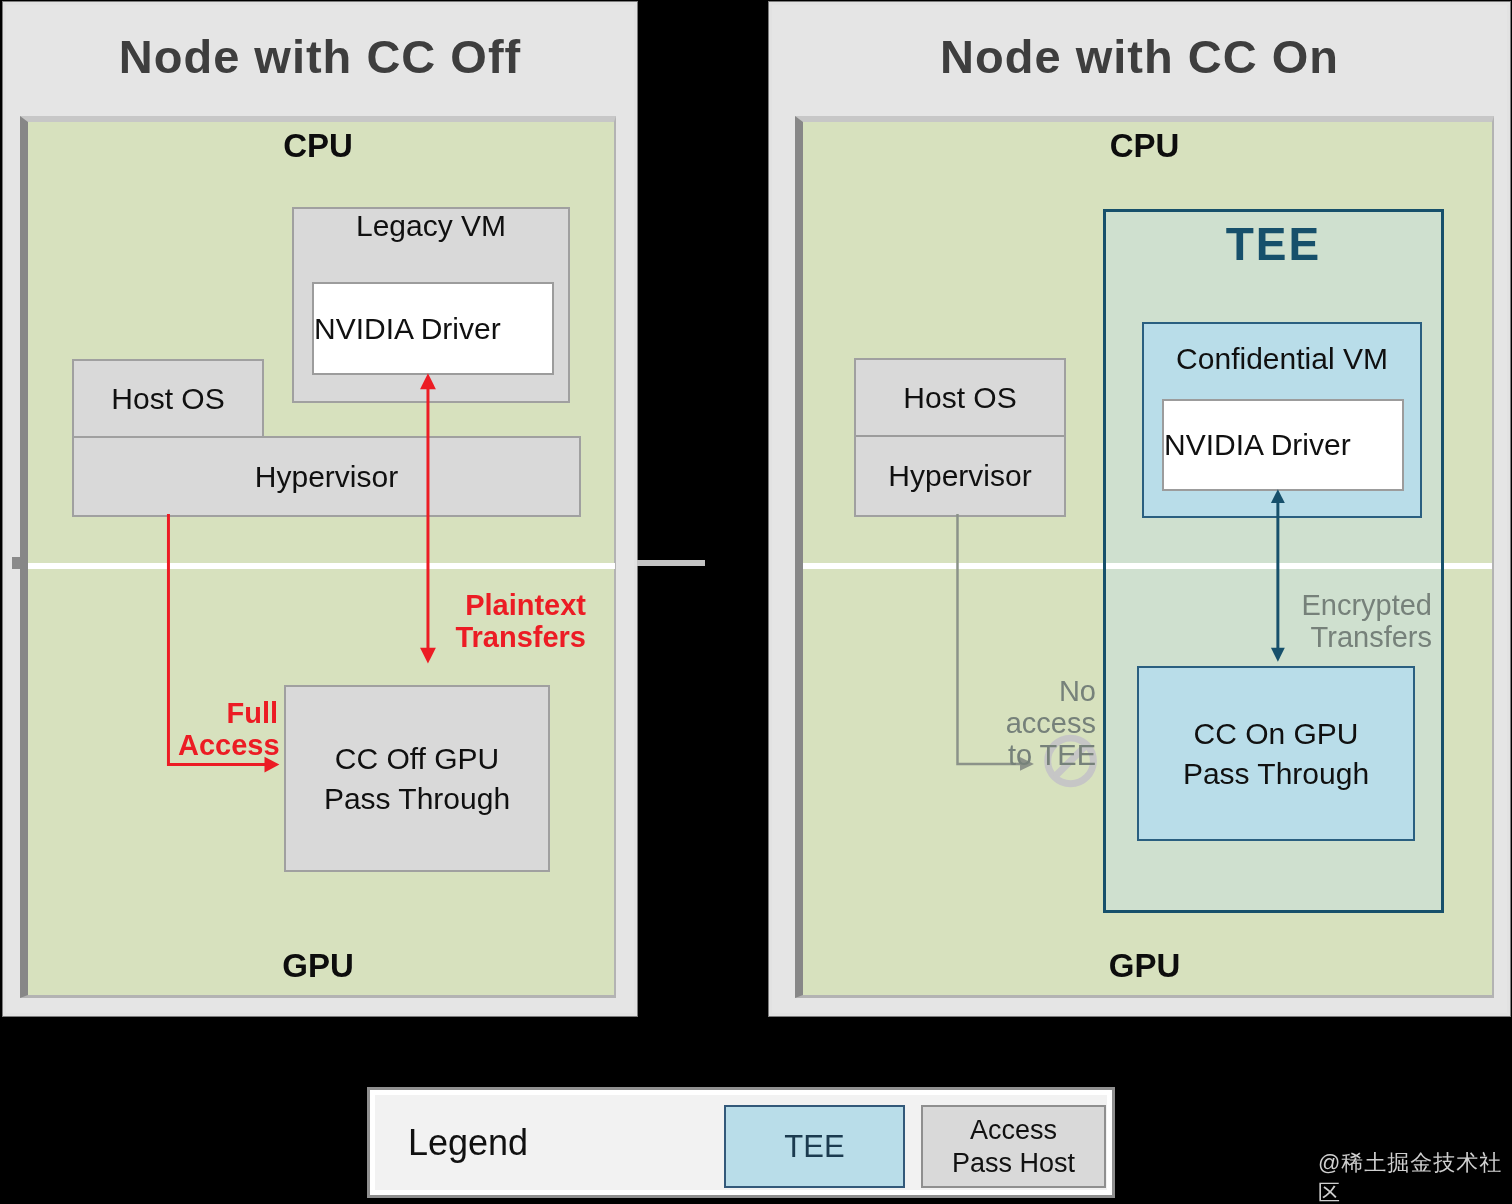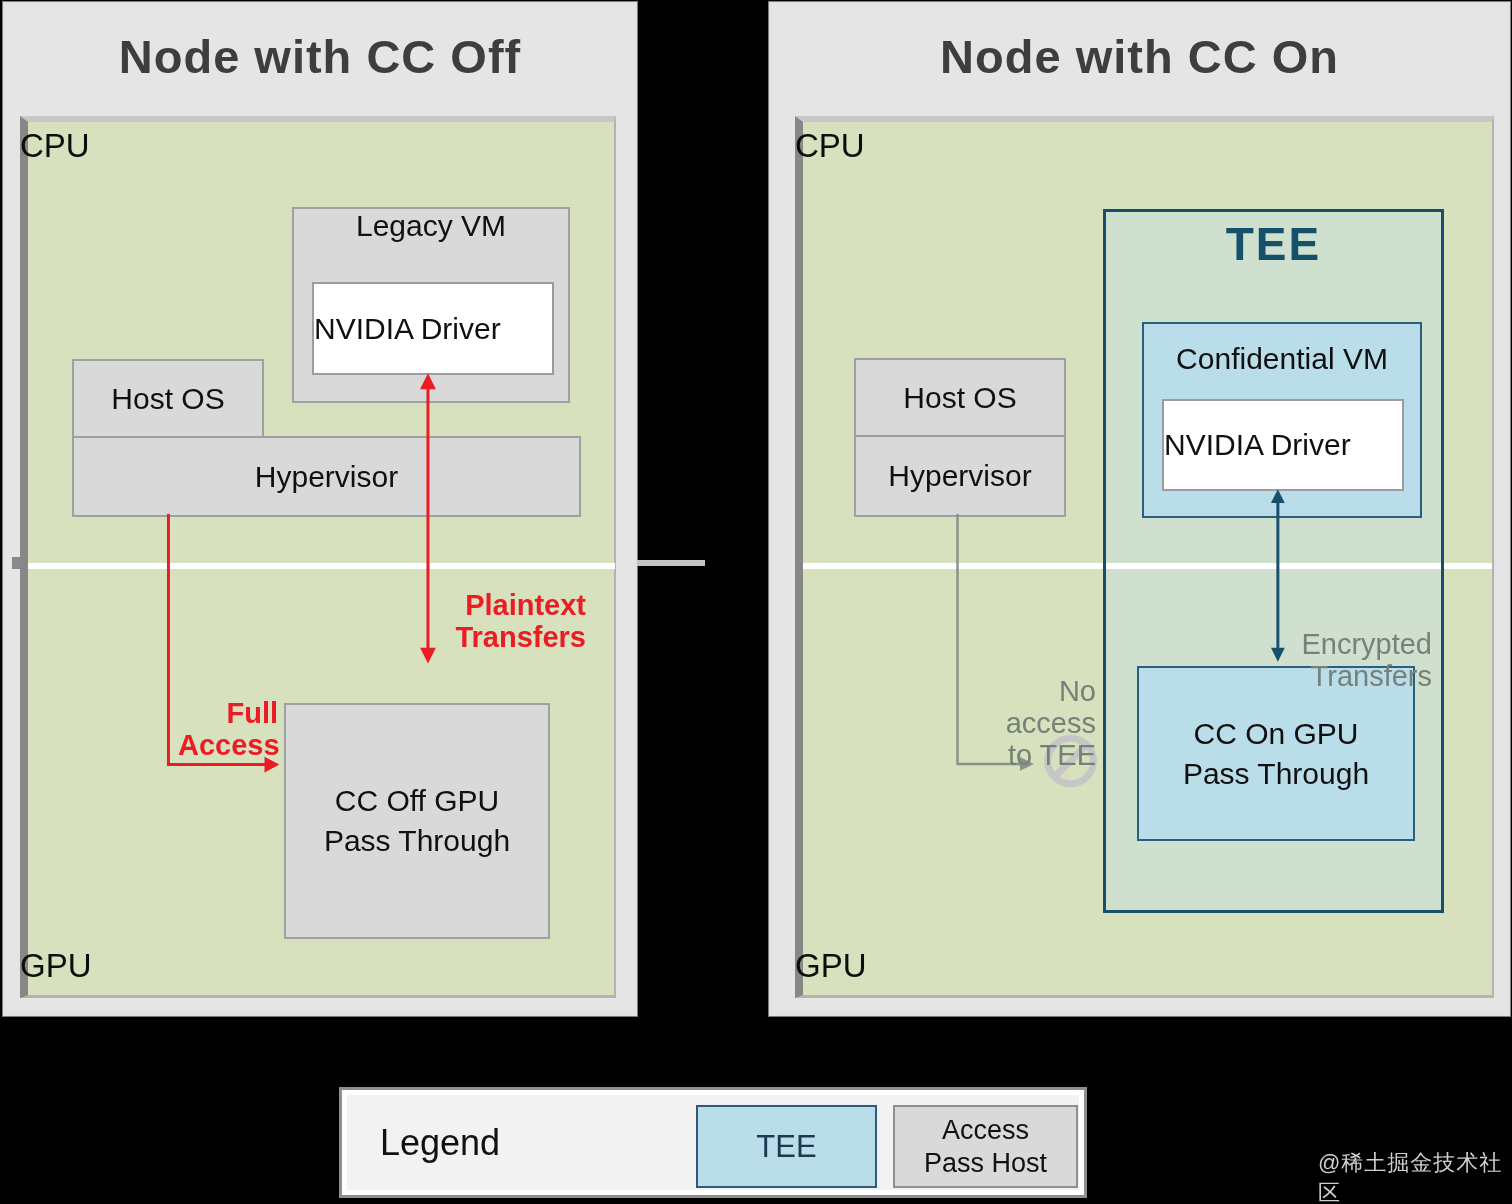--- a/index.html
+++ b/index.html
@@ -31,21 +31,21 @@
   .chipzone{
     position:absolute;background:var(--panel-green,#d7e1be);
     border-top:6px solid #c7c7c7;border-left:8px solid #878787;
     border-right:2px solid #b3b3b3;border-bottom:3px solid #b3b3b3;
     z-index:1;
   }
   #panel-left .chipzone{left:14px;top:111px;width:596px;height:882px;}
   #panel-right .chipzone{left:23px;top:111px;width:699px;height:882px;}
 
   .zone-label{
-    position:absolute;font-size:33px;font-weight:400;
+    position:absolute;text-align:center;font-size:33px;font-weight:700;
     color:#0d0d0d;z-index:5;
   }
   #panel-left .zone-label{left:14px;width:596px;}
   #panel-right .zone-label{left:23px;width:699px;}
   .zone-label.cpu{top:122px;}
   .zone-label.gpu{top:942px;}
 
   .divider{
     position:absolute;height:6px;background:var(--divider-white,#fff);z-index:3;
   }
@@ -76,21 +76,21 @@
   .driver-label{font-size:30px;color:#101010;}
 
   
   #legacy-vm{left:286px;top:202px;width:278px;height:196px;}
   #legacy-vm .box-label{}
   #nvidia-driver-left{left:306px;top:277px;width:242px;height:93px;}
   #host-os-left{left:66px;top:354px;width:192px;height:79px;z-index:6;
     display:flex;align-items:center;justify-content:center;}
   #hypervisor-left{left:66px;top:431px;width:509px;height:81px;
     display:flex;align-items:center;justify-content:center;}
-  #ccoff-gpu{left:278px;top:698px;width:266px;height:236px;}
+  #ccoff-gpu{left:278px;top:680px;width:266px;height:187px;}
 
   
   .tee-fill{
     position:absolute;left:331px;top:204px;width:341px;height:704px;
     background:var(--tee-interior,#cfe0cf);z-index:2;
   }
   .tee-frame{
     position:absolute;left:331px;top:204px;width:341px;height:704px;
     border:3px solid var(--dark-blue,#17506b);z-index:4;
   }
@@ -113,36 +113,36 @@
 
   
   .anno{
     position:absolute;text-align:right;font-size:29px;line-height:32px;
     z-index:7;
   }
   .anno.red{color:var(--red,#ec1c24);font-weight:700;}
   .anno.muted{color:var(--muted-green-gray,#76817a);font-weight:400;}
   #plaintext-label{left:445px;top:584px;width:135px;}
   #full-access-label{left:172px;top:692px;width:100px;}
-  #encrypted-label{left:512px;top:584px;width:148px;margin-top:39px;}
+  #encrypted-label{left:512px;top:584px;width:148px;}
   #no-access-label{left:196px;top:670px;width:128px;}
 
   
   .arrows{position:absolute;inset:0;width:100%;height:100%;z-index:6;pointer-events:none;}
   .stroke-red{stroke:var(--red,#ec1c24);fill:none;stroke-width:3;}
   .fill-red{fill:var(--red,#ec1c24);stroke:none;}
   .stroke-blue{stroke:var(--dark-blue,#17506b);fill:none;stroke-width:3;}
   .fill-blue{fill:var(--dark-blue,#17506b);stroke:none;}
   .stroke-gray{stroke:var(--arrow-gray,#8b9289);fill:none;stroke-width:2.5;}
   .fill-gray{fill:var(--arrow-gray,#8b9289);stroke:none;}
   .stroke-icon{stroke:var(--icon-gray,#c6c6c6);fill:none;stroke-width:7;}
 
   
   .legend{
-    position:absolute;left:339px;top:1087px;width:748px;height:111px;
+    position:absolute;left:367px;top:1087px;width:748px;height:111px;
     background:var(--legend-bg,#f2f2f2);border:3px solid #8f8f8f;
     box-shadow:inset 0 0 0 5px #fff;z-index:2;
   }
   .legend-label{
     position:absolute;left:38px;top:0;height:105px;display:flex;align-items:center;
     font-size:36px;color:#111;
   }
   .legend-swatch{
     position:absolute;top:15px;height:83px;display:flex;align-items:center;
     justify-content:center;text-align:center;

